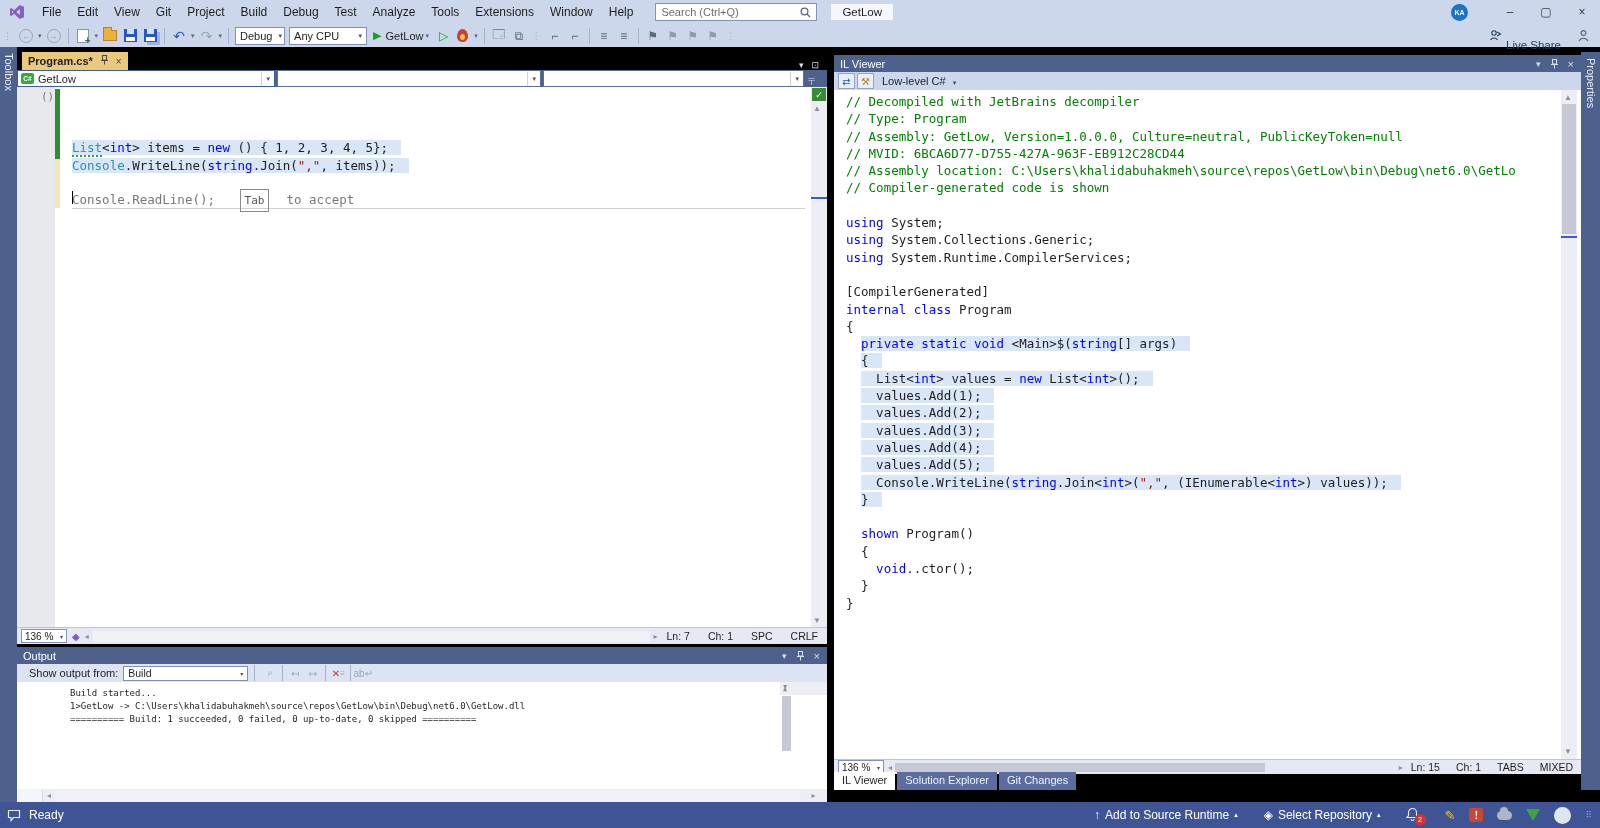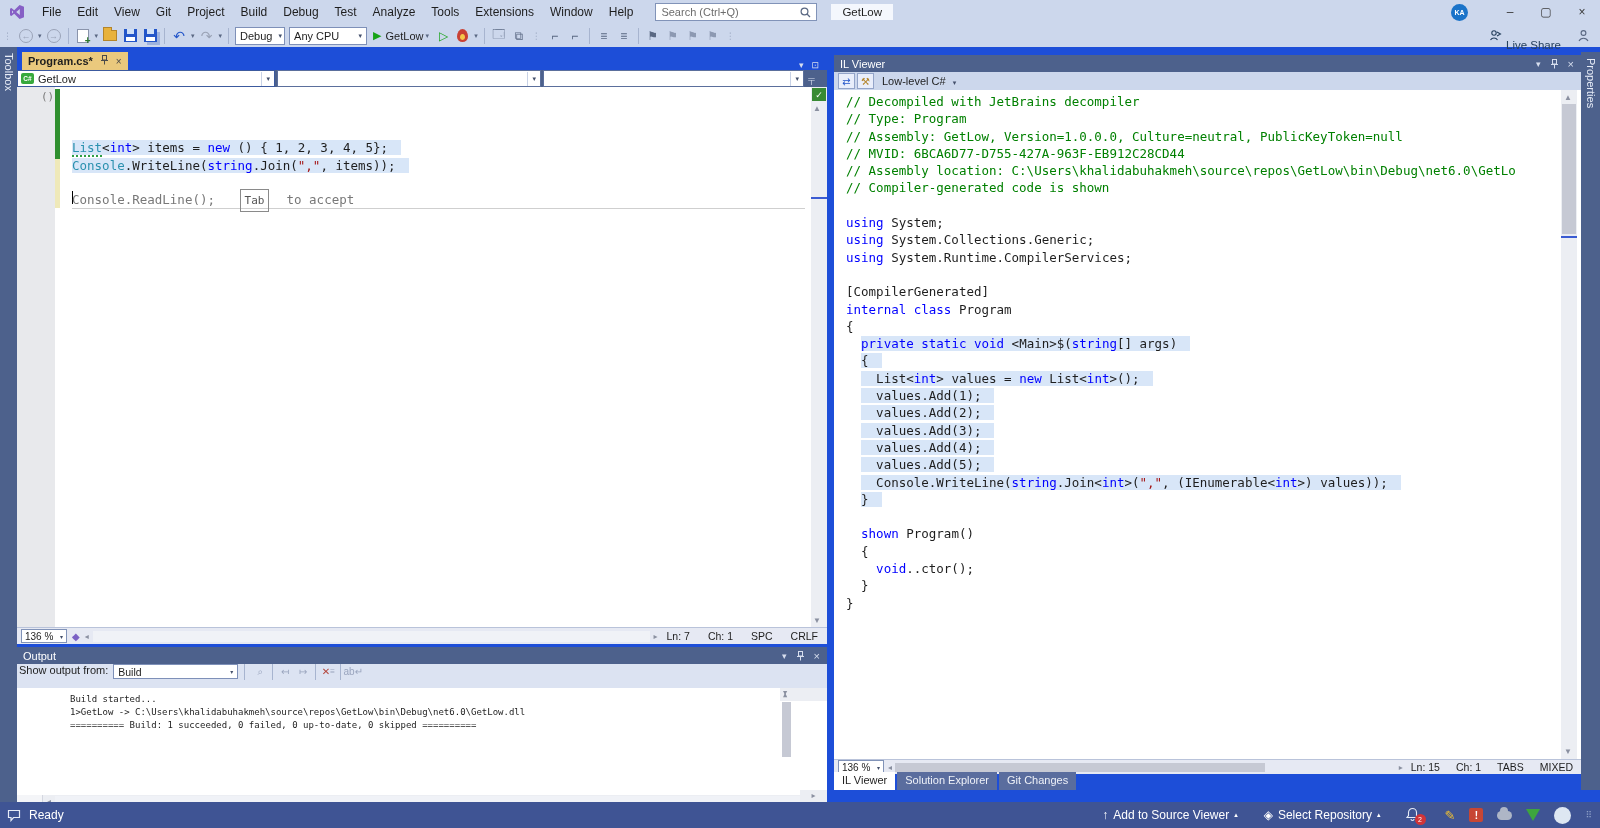--- a/index.html
+++ b/index.html
@@ -1,18 +1,18 @@
 <!DOCTYPE html>
 <html><head>
 <meta charset="utf-8">
 <style>
   * { margin:0; padding:0; box-sizing:border-box; }
   html,body { width:1600px; height:828px; overflow:hidden; }
   body { font-family:"Liberation Sans", sans-serif; font-size:12px; color:#1e1e1e; }
-  .vs { position:relative; width:1600px; height:828px; background:#1d4ed8; overflow:hidden; }
+  .vs { position:relative; width:1600px; height:828px; background:#000000; overflow:hidden; }
 
   
   .menubar { position:absolute; left:0; top:0; width:1600px; height:24px; background:#ccd7ec;
              display:flex; align-items:center; }
   .vslogo { width:18px; height:16px; margin:0 8px 0 8px; display:inline-flex; }
   .menu { padding:4px 8px; font-size:12px; color:#1e1e1e; cursor:default; }
   .searchbox { width:162px; height:18px; background:#fff; border:1px solid #8193b8; margin-left:14px;
                display:flex; align-items:center; justify-content:space-between; padding:0 5px; }
   .searchbox .ph { color:#6d6d6d; font-size:11px; }
   .sol-badge { margin-left:14px; background:#f4f7fd; padding:2px 11px; font-size:11.5px; }
@@ -106,21 +106,21 @@
   .hsb-track { flex:1; height:11px; background:#f0f2f7; margin:0 4px; }
   .ed-status .lbl { margin:0 9px; color:#1e1e1e; }
   .mini-ic { color:#7b61c4; font-size:10px; margin:0 5px; }
   .sarr { color:#8a90a0; font-size:8px; }
 
   
   .output-panel { position:absolute; left:17px; top:647px; width:810px; height:155px; background:#fff; }
   .panel-title { height:17px; background:#4d618c; color:#fff; font-size:11px; display:flex; align-items:center;
                  padding-left:6px; }
   .pt-icons { margin-left:auto; display:flex; gap:9px; padding-right:7px; color:#d7deee; font-size:9px; align-items:center; }
-  .out-toolbar { height:24px; background:#dce3f2; display:flex; font-size:11px; padding-left:2px; }
+  .out-toolbar { height:18px; background:#dce3f2; display:flex; align-items:center; font-size:11px; padding-left:12px; }
   .out-combo { width:125px; height:15px; background:#fff; border:1px solid #7e90b8; display:flex; align-items:center;
                justify-content:space-between; margin-left:5px; padding:0 4px; font-size:10.5px; }
   .oico { width:16px; height:15px; display:inline-flex; align-items:center; justify-content:center;
           color:#9aa5be; font-size:10px; margin:0 1px; }
   .out-content { position:relative; height:107px; background:#fff; font-family:"DejaVu Sans Mono",monospace;
                  font-size:9px; color:#1e1e1e; padding:5px 0 0 6px; }
   .out-content div { height:13px; line-height:13px; white-space:pre;padding-left:47px; }
   .out-vsb { position:absolute; right:0; top:0; width:13px; height:107px; background:#eceef3; }
   .out-vsb .th { position:absolute; left:2px; top:14px; width:9px; height:55px; background:#c6c9d4; }
   .out-hsb { height:13px; background:#eceef3; display:flex; align-items:center; }
@@ -495,21 +495,21 @@
   <div class="statusbar">
     <div class="sb-left">
       <svg width="14" height="13" viewBox="0 0 14 13">
           <path d="M1.5 1.5 h11 v7 h-6 l-2.5 3 v-3 h-2.5 Z" fill="none" stroke="#e7ecf7" stroke-width="1.2"></path>
         </svg>
       <span>Ready</span>
     </div>
     <div class="sb-right">
       <div class="sb-item">
         <span>↑</span>
-        <span>Add to Source Viewer</span>
+        <span>Add to Source Runtime</span>
         <span class="sb-car">▴</span>
       </div>
       <div class="sb-item" style="margin-left:12px;">
         <span>◈</span>
         <span>Select Repository</span>
         <span class="sb-car">▴</span>
       </div>
       <div class="bell" style="margin-left:10px;">
         <svg width="15" height="15" viewBox="0 0 15 15">
             <path d="M7.5 1.5 a4 4 0 0 1 4 4 v3 l1.5 2 h-11 l1.5 -2 v-3 a4 4 0 0 1 4 -4 Z M6 12 a1.5 1.5 0 0 0 3 0" fill="none" stroke="#e7ecf7" stroke-width="1.1"></path>

